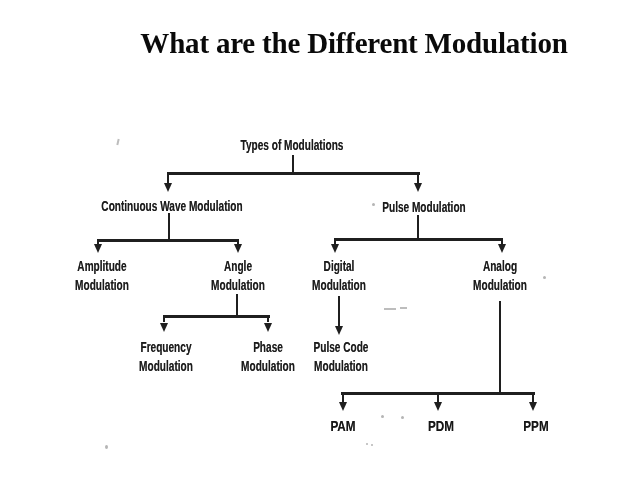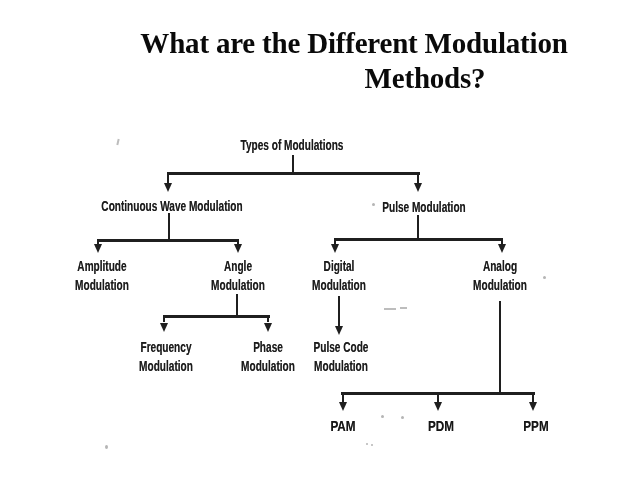--- a/index.html
+++ b/index.html
@@ -35,21 +35,20 @@
   }
   .spk{position:absolute;background:#b5b5b5;border-radius:50%;}
   .dash{position:absolute;background:#bdbdbd;}
 </style>
 </head>
 <body>
 
 <div class="slide">
 
   <div class="title-line" style="left:330px;top:27px">What are the Different Modulation</div>
-  <div class="title-line" style="left:401px;top:62px">Methods?</div>
 
   <div>
 
     <div class="node" style="left:292px;top:136px">
       <span class="ln">Types of Modulations</span>
     </div>
 
     <div class="vl" style="left:292px;top:155px;height:19px"></div>
     <div class="hl" style="left:167px;top:172px;width:253px"></div>
     <div class="vl" style="left:167px;top:174px;height:10px"></div>

